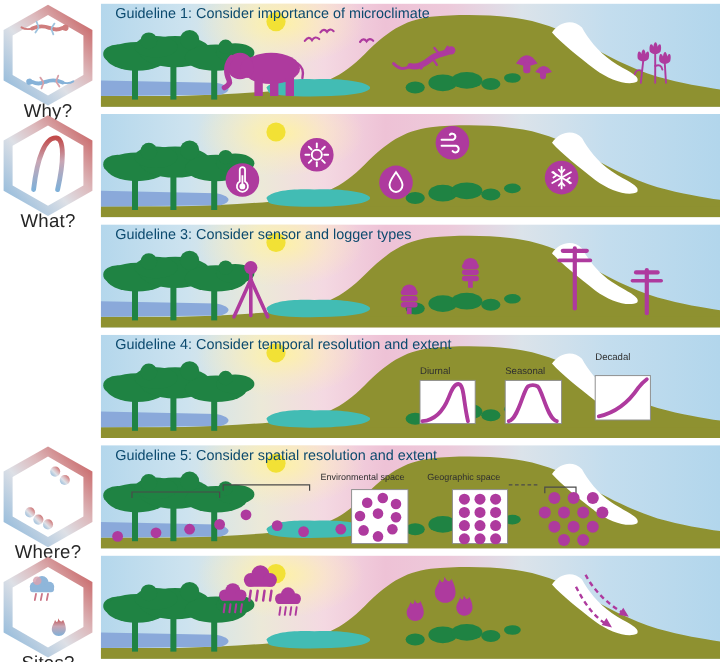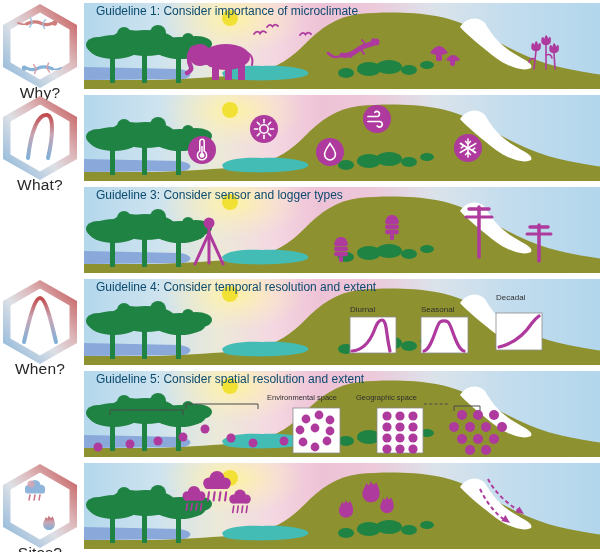--- a/index.html
+++ b/index.html
@@ -255,52 +255,58 @@
           <line x1="455" y1="38" x2="455" y2="74" stroke-width="3.5"></line>
           <line x1="446" y1="40" x2="464" y2="40" stroke-width="3.5"></line>
           <line x1="443" y1="47" x2="467" y2="47" stroke-width="3"></line>
         </g>
       </svg>
       <div class="panel-title">Guideline 3: Consider sensor and logger types</div>
     </div>
   </div>
 
   <div class="row" style="top:276px">
+    <div class="panel">
+      <svg class="scene" viewBox="0 0 516 86">
+        <use href="#scene-base"></use>
+        <g>
+          <rect x="266" y="38" width="46" height="36" fill="#fff" stroke="#8c8c8c" stroke-width="0.8"></rect>
+          <path d="M268,72 C280,71 286,62 290,52 C293,44 295,41 298,41 C301,41 302,47 303,55 C304,62 305,68 306,72" stroke="#ae3a9e" stroke-width="3.2" fill="none" stroke-linecap="round"></path>
+        </g>
+        <g>
+          <rect x="337" y="38" width="47" height="36" fill="#fff" stroke="#8c8c8c" stroke-width="0.8"></rect>
+          <path d="M340,72 C348,70 352,46 356,43 C358,41.5 362,41.5 364,43 C368,46 372,70 380,72" stroke="#ae3a9e" stroke-width="3.2" fill="none" stroke-linecap="round"></path>
+        </g>
+        <g>
+          <rect x="412" y="34" width="46" height="37" fill="#fff" stroke="#8c8c8c" stroke-width="0.8"></rect>
+          <path d="M415,68 C428,65 440,56 448,44 C451,40 453,38.5 455,37" stroke="#ae3a9e" stroke-width="3.2" fill="none" stroke-linecap="round"></path>
+        </g>
+      </svg>
+      <div class="panel-title">Guideline 4: Consider temporal resolution and extent</div>
+      <span class="mini-label" style="left:266px;top:26px;width:46px">Diurnal</span>
+      <span class="mini-label" style="left:337px;top:26px;width:47px">Seasonal</span>
+      <span class="mini-label" style="left:412px;top:14px;width:46px">Decadal</span>
+    </div>
+  </div>
+
+  <div class="row" style="top:368px">
     <div class="hex">
       <svg viewBox="0 0 76 86">
         <polygon points="38,1 75,22 75,64 38,85 1,64 1,22" fill="url(#hexgrad)"></polygon>
         <polygon points="38,9.5 67.5,26.5 67.5,59.5 38,76.5 8.5,59.5 8.5,26.5" fill="#fff"></polygon>
-        <path d="M22,63 C29,32 34,19 38,19 C42,19 47,32 54,63" stroke="url(#hexgrad-v)" stroke-width="4" fill="none" stroke-linecap="round"></path>
-      </svg>
-      <span class="hex-label">When?</span>
-    </div>
-    <div class="panel">
-      <svg class="scene" viewBox="0 0 516 86">
-        <use href="#scene-base"></use>
-        <g>
-          <rect x="266" y="38" width="46" height="36" fill="#fff" stroke="#8c8c8c" stroke-width="0.8"></rect>
-          <path d="M268,72 C280,71 286,62 290,52 C293,44 295,41 298,41 C301,41 302,47 303,55 C304,62 305,68 306,72" stroke="#ae3a9e" stroke-width="3.2" fill="none" stroke-linecap="round"></path>
-        </g>
-        <g>
-          <rect x="337" y="38" width="47" height="36" fill="#fff" stroke="#8c8c8c" stroke-width="0.8"></rect>
-          <path d="M340,72 C348,70 352,46 356,43 C358,41.5 362,41.5 364,43 C368,46 372,70 380,72" stroke="#ae3a9e" stroke-width="3.2" fill="none" stroke-linecap="round"></path>
-        </g>
-        <g>
-          <rect x="412" y="34" width="46" height="37" fill="#fff" stroke="#8c8c8c" stroke-width="0.8"></rect>
-          <path d="M415,68 C428,65 440,56 448,44 C451,40 453,38.5 455,37" stroke="#ae3a9e" stroke-width="3.2" fill="none" stroke-linecap="round"></path>
-        </g>
-      </svg>
-      <div class="panel-title">Guideline 4: Consider temporal resolution and extent</div>
-      <span class="mini-label" style="left:266px;top:26px;width:46px">Diurnal</span>
-      <span class="mini-label" style="left:337px;top:26px;width:47px">Seasonal</span>
-      <span class="mini-label" style="left:412px;top:14px;width:46px">Decadal</span>
-    </div>
-  </div>
-
-  <div class="row" style="top:368px">
+        <g fill="url(#hexgrad)">
+          <circle cx="44" cy="22" r="4.2"></circle>
+            <circle cx="52" cy="29" r="4.2"></circle>
+          <circle cx="23" cy="56" r="4.2"></circle>
+            <circle cx="30" cy="62" r="4.2"></circle>
+            <circle cx="38" cy="66" r="4.2"></circle>
+        </g>
+      </svg>
+      <span class="hex-label">Where?</span>
+    </div>
     <div class="panel">
       <svg class="scene" viewBox="0 0 516 86">
         <use href="#scene-base"></use>
         <g fill="#ae3a9e">
           <circle cx="14" cy="76" r="4.5"></circle>
             <circle cx="46" cy="73" r="4.5"></circle>
             <circle cx="74" cy="70" r="4.5"></circle>
           <circle cx="99" cy="66" r="4.5"></circle>
             <circle cx="121" cy="58" r="4.5"></circle>
             <circle cx="147" cy="67" r="4.5"></circle>

